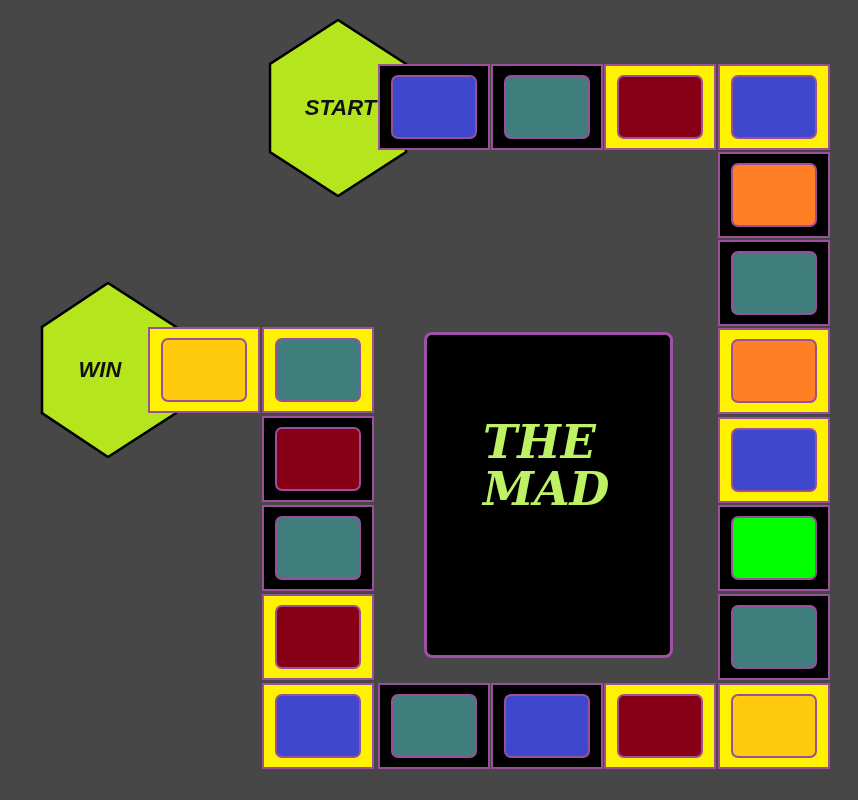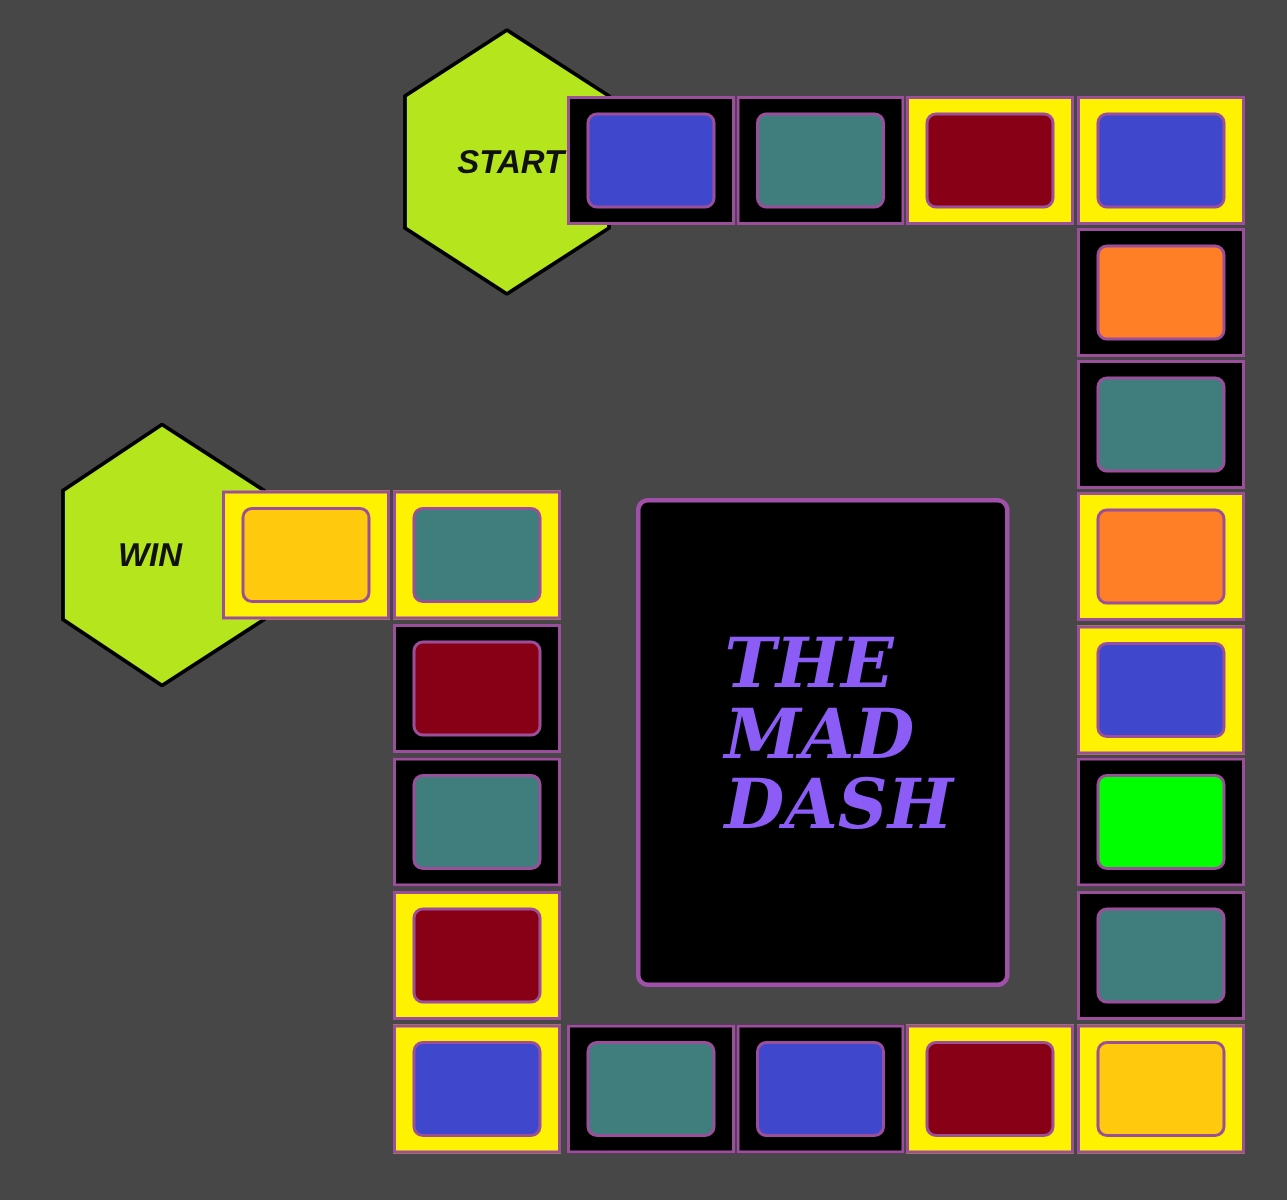--- a/index.html
+++ b/index.html
@@ -51,21 +51,21 @@
     border-radius: 8px;
   }
   .title {
     position: absolute;
     left: 56px; top: 84px;
     font-family: "DejaVu Serif", serif;
     font-weight: bold;
     font-style: italic;
     font-size: 46px;
     line-height: 47px;
-    color: #8b5cf6;
+    color: #bef264;
     letter-spacing: 0px;
   }
   .title div { white-space: nowrap; }
 </style>
 </head>
 <body>
 
 <div class="hex" style="left:240px; top:19px; width:140px; height:178px;">
   <svg width="140" height="178" viewBox="0 0 140 178">
     <polygon points="70,1 138,45 138,133 70,177 2,133 2,45" fill="#b5e61d" stroke="#000" stroke-width="2.5"></polygon>
@@ -140,15 +140,14 @@
     </div>
     <div class="tile bg-yellow" style="left: 148px; top: 327px; background: rgb(255, 242, 0);">
       <div class="inner" style="background: rgb(255, 201, 14);"></div>
     </div>
   </div>
 
 <div class="center-card">
   <div class="title">
     <div>THE</div>
     <div>MAD</div>
-    <div>DASH</div>
   </div>
 </div>
 
 </body></html>

